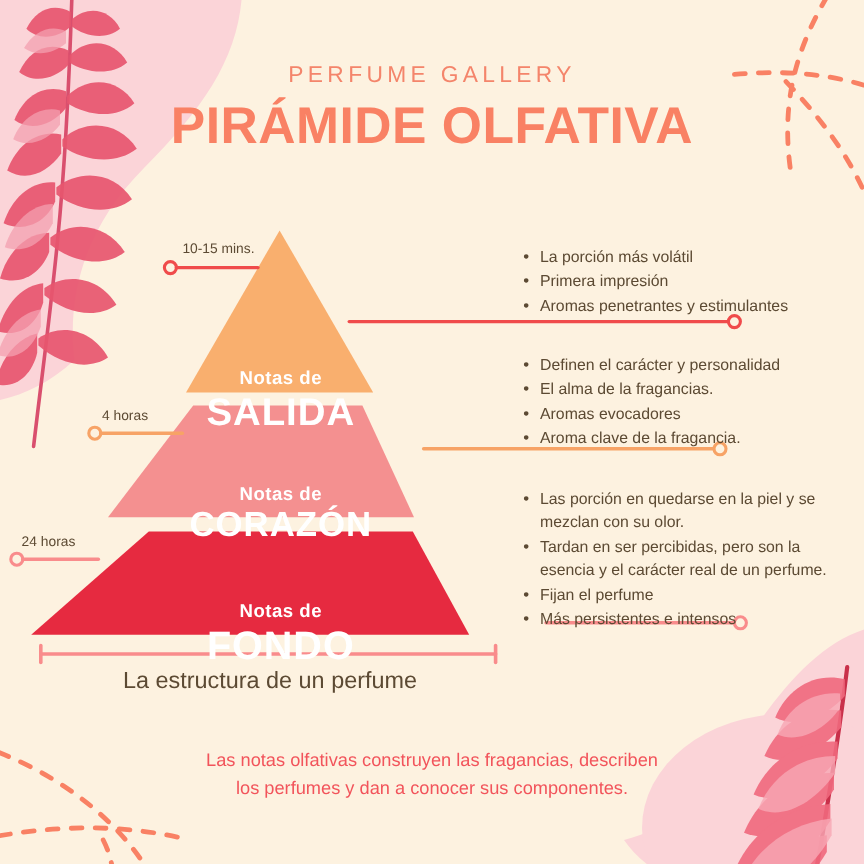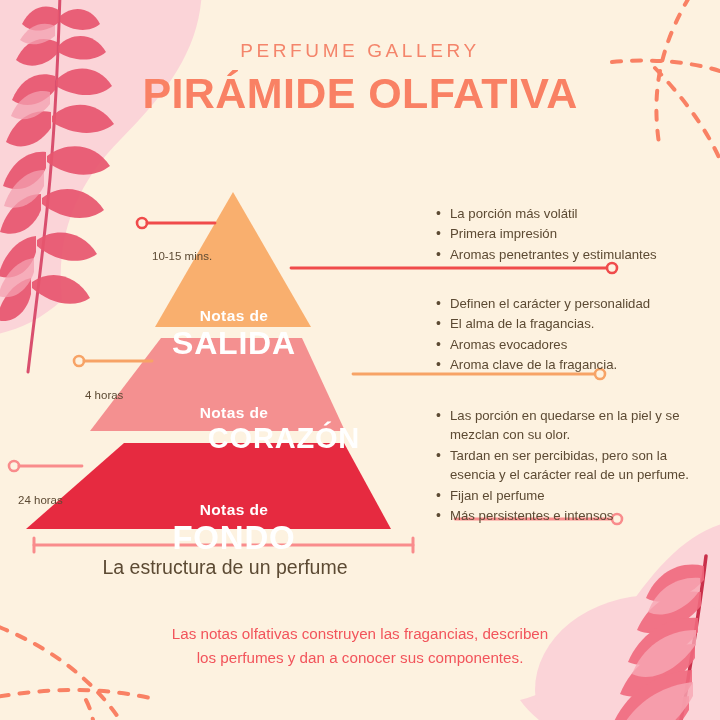--- a/index.html
+++ b/index.html
@@ -35,21 +35,21 @@
     top: 40px;
     width: 720px;
     text-align: center;
     z-index: 5;
   }
   .eyebrow {
     font-size: 19px;
     letter-spacing: 3.6px;
     color: #F4856B;
     font-weight: 400;
-    margin: 0 0 6px 0;
+    margin: 12px 0 6px 0;
     line-height: 1.2;
   }
   .maintitle {
     font-size: 43px;
     font-weight: bold;
     color: #F98164;
     letter-spacing: 0.4px;
     margin: 0;
     line-height: 1.15;
   }
@@ -78,32 +78,31 @@
     margin-top: 48px;
   }
   .tier-big {
     font-weight: bold;
     letter-spacing: 0.8px;
     line-height: 1.15;
   }
   #label-salida { left: 136px; top: 258px; width: 196px; }
   #label-salida .tier-big { font-size: 32px; }
   #label-corazon { left: 108px; top: 355px; width: 252px; }
-  #label-corazon .tier-big { font-size: 29px; text-align: right; }
+  #label-corazon .tier-big { font-size: 29px; }
   #label-fondo { left: 78px; top: 452px; width: 312px; }
   #label-fondo .tier-big { font-size: 33px; }
 
   
   .timing {
     position: absolute;
     font-size: 11.5px;
     color: #5C4A33;
     white-space: nowrap;
     z-index: 7;
-    margin-top: 48px;
   }
   #timing-top { left: 152px; top: 202px; }
   #timing-mid { left: 85px; top: 341px; }
   #timing-bot { left: 18px; top: 446px; }
 
   
   .bullets {
     position: absolute;
     z-index: 6;
     color: #5C4A33;

